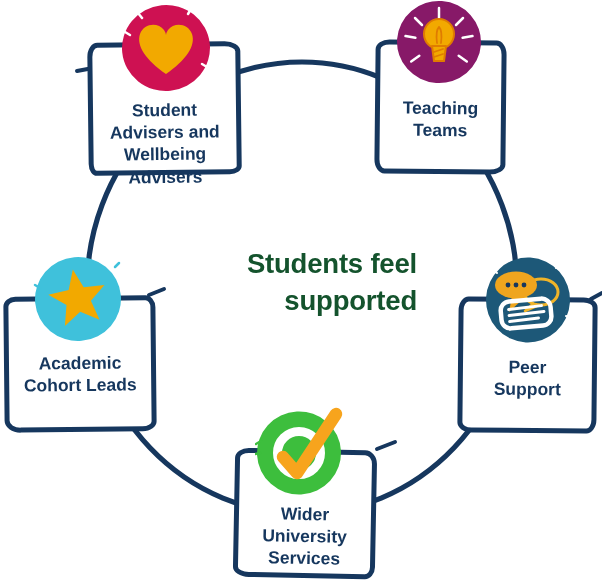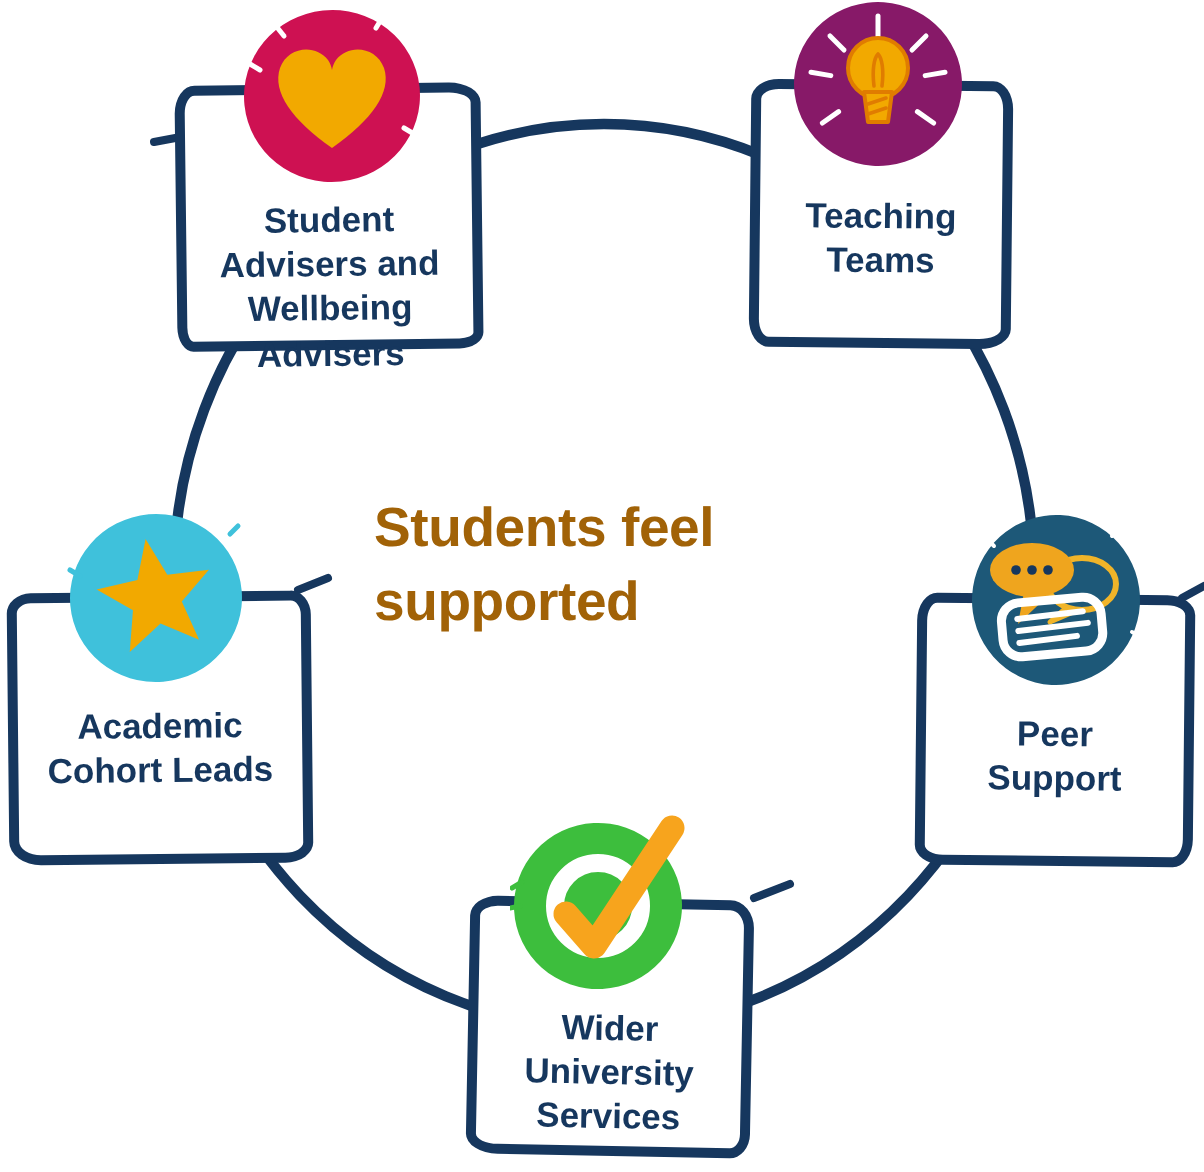--- a/index.html
+++ b/index.html
@@ -13,22 +13,22 @@
     box-sizing:border-box; z-index:1;
   }
   .node-label {
     position:absolute; left:50%; transform:translateX(-50%);
     text-align:center; font-weight:bold; font-size:17.5px; line-height:1.27;
     color:#16375E; white-space:normal;
   }
   .icon-svg { position:absolute; z-index:2; }
   .title {
     position:absolute; left:187px; top:246px; width:230px; z-index:1;
-    text-align:left; font-weight:bold; font-size:27.5px; line-height:1.33;
-    color:#a16207; letter-spacing:-0.2px;
+    text-align:right; font-weight:bold; font-size:27.5px; line-height:1.33;
+    color:#14532d; letter-spacing:-0.2px;
   }
   
   .box-student   { left:88px;  top:42px;  width:153px; height:133px; transform:rotate(-0.7deg); border-radius:10px 16px 12px 8px / 14px 10px 8px 12px; }
   .box-teaching  { left:375px; top:40px;  width:131px; height:134px; transform:rotate(0.6deg);  border-radius:14px 10px 16px 10px / 10px 14px 10px 14px; }
   .box-academic  { left:4px;   top:296px; width:152px; height:136px; transform:rotate(-0.6deg); border-radius:12px 10px 14px 16px / 10px 12px 10px 12px; }
   .box-peer      { left:458px; top:297px; width:139px; height:136px; transform:rotate(0.6deg);  border-radius:10px 14px 10px 14px / 14px 10px 14px 10px; }
   .box-wider     { left:234px; top:449px; width:142px; height:129px; transform:rotate(1.1deg);  border-radius:14px 12px 10px 16px / 10px 14px 12px 10px; }
 </style>
 </head>
 <body>

